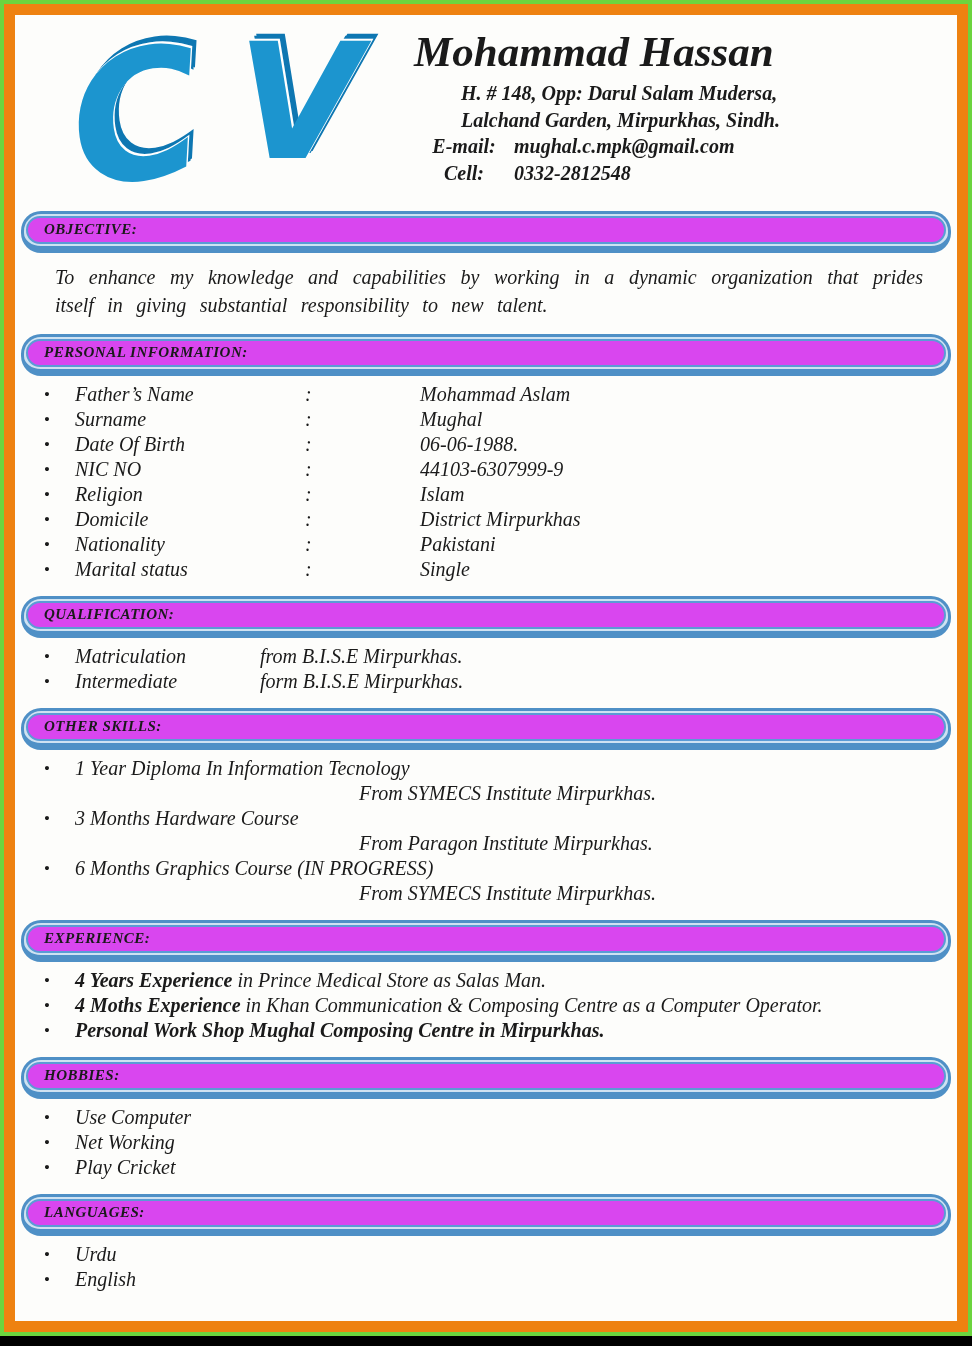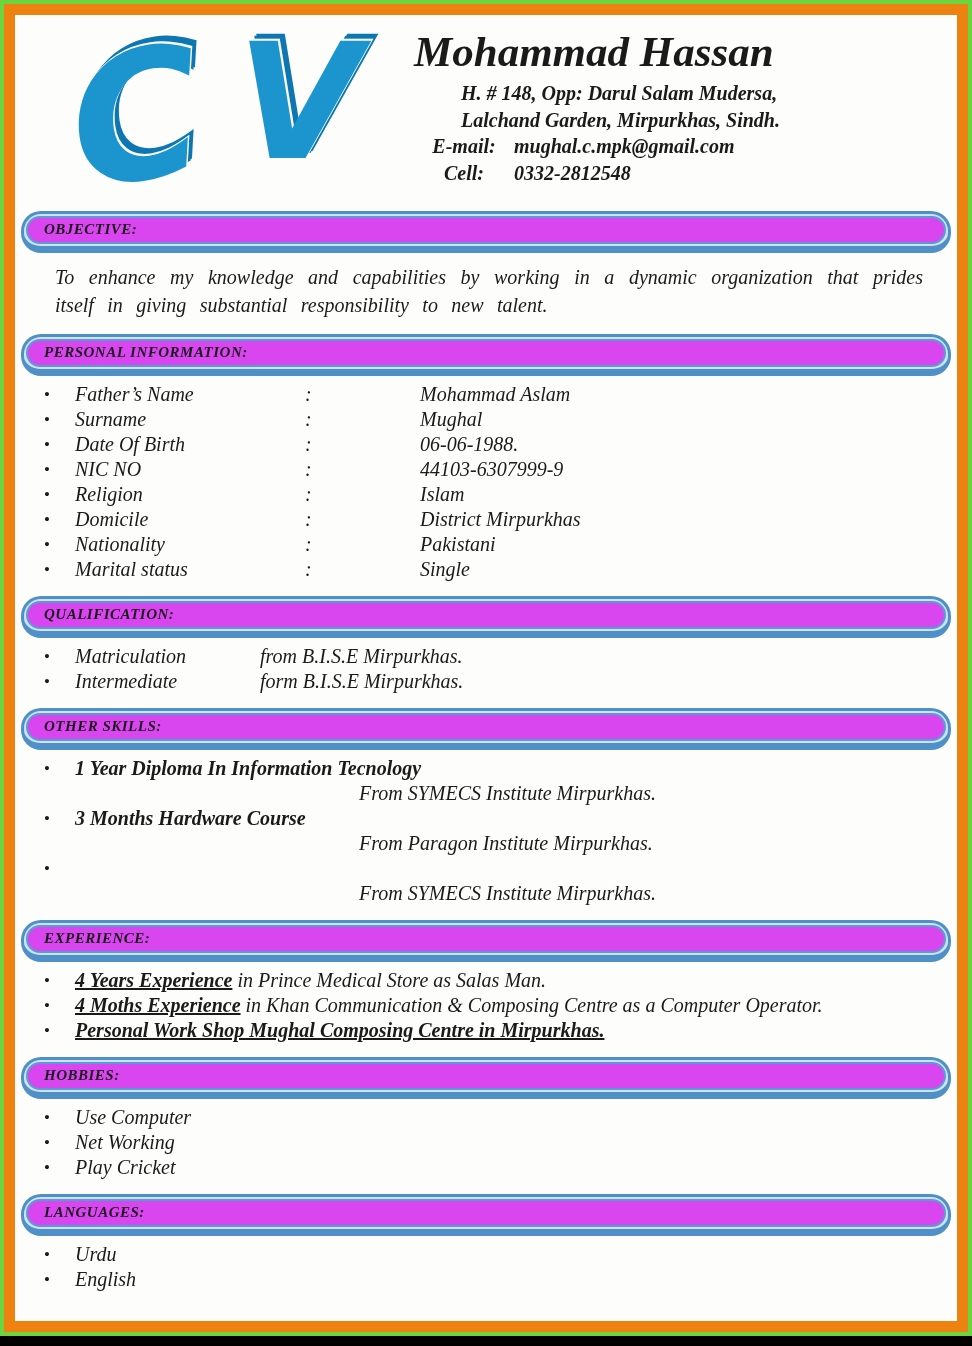--- a/index.html
+++ b/index.html
@@ -53,24 +53,24 @@
   .objective-text{
     font-size:20px;line-height:1.42;margin:10px 30px 12px 36px;
     text-align:justify;word-spacing:0.42em;
   }
   .list{margin:6px 0 4px 0;}
   .row{display:flex;font-size:20px;line-height:25px;align-items:flex-start;}
   .bullet{width:56px;text-align:center;flex:none;font-style:normal;font-size:17px;}
   .p-label{width:230px;flex:none;}
   .p-colon{width:115px;flex:none;}
   .q-name{width:185px;flex:none;}
-  .skill-title{font-weight:bold;}
+  .skill-title{font-weight:normal;}
   .skill-from{margin-left:340px;font-size:20px;line-height:25px;}
   .exp-text{flex:1;padding-right:60px;}
-  .exp-lead{font-weight:bold;text-decoration:underline;}
+  .exp-lead{font-weight:bold;}
   .hob-row .p-label{width:auto;}
   section{margin:0;}
 </style>
 </head>
 <body>
 
 <div class="page">
   <div class="green-frame">
     <div class="orange-frame">
 
@@ -185,20 +185,21 @@
             <span class="skill-title">1 Year Diploma In Information Tecnology</span>
           </div>
           <div class="skill-from">From SYMECS  Institute Mirpurkhas.</div>
           <div class="row">
             <span class="bullet">•</span>
             <span class="skill-title">3 Months Hardware Course</span>
           </div>
           <div class="skill-from">From Paragon Institute Mirpurkhas.</div>
           <div class="row">
             <span class="bullet">•</span>
+            <span class="skill-title">6 Months Graphics Course (IN PROGRESS)</span>
           </div>
           <div class="skill-from">From SYMECS Institute Mirpurkhas.</div>
         </div>
       </section>
 
       <section>
         <div class="sec-header">
           <div class="sec-header-inner">EXPERIENCE:</div>
         </div>
         <div class="list">

